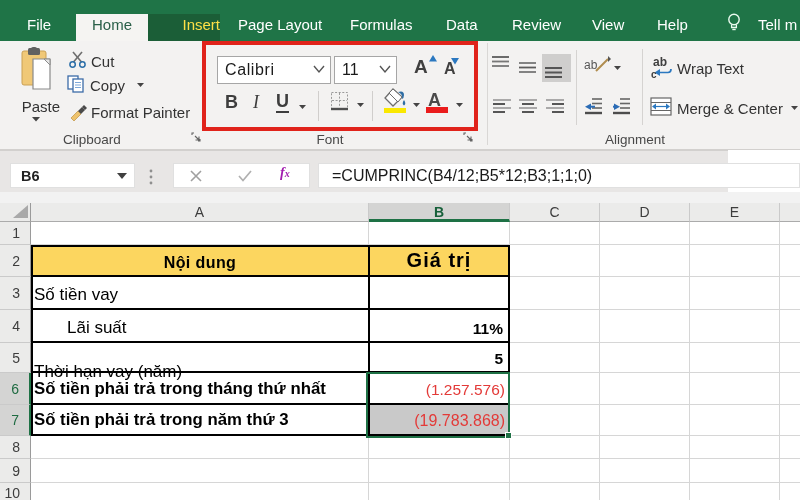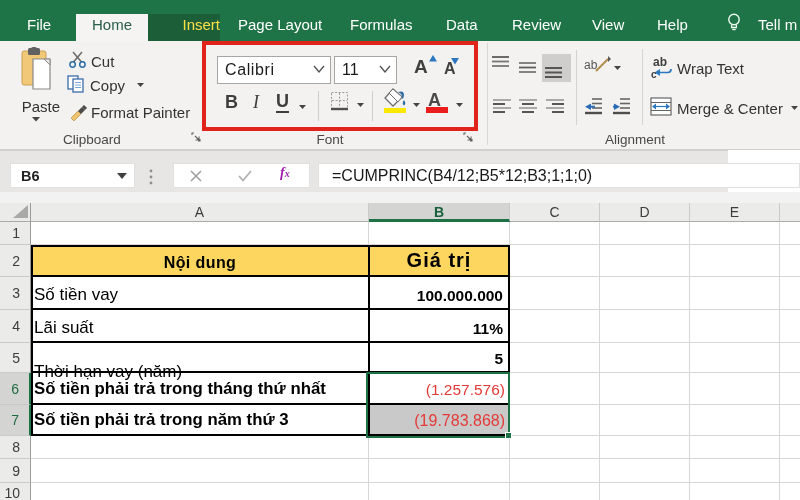--- a/index.html
+++ b/index.html
@@ -344,23 +344,22 @@
     <div class="abs" style="left:31px; top:200px; width:479px; height:2px; background:#000;"></div>
     <div class="abs" style="left:31px; top:231px; width:479px; height:2px; background:#000;"></div>
     <div class="abs" style="left:31px; top:42px; width:2px; height:191px; background:#000;"></div>
     <div class="abs" style="left:368px; top:42px; width:2px; height:191px; background:#000;"></div>
     <div class="abs" style="left:508px; top:42px; width:2px; height:191px; background:#000;"></div>
 
     <div class="cell cc" style="left:31px; top:42px; width:338px; height:30px; font-weight:bold; font-size:16px; letter-spacing:0.4px;">Nội dung</div>
     <div class="cell cc" style="left:369px; top:42px; width:140px; height:30px; font-weight:bold; font-size:20px; letter-spacing:1px;">Giá trị</div>
 
     <div class="cell" style="left:34px; top:74px; width:330px; height:31px;">Số tiền vay</div>
-    <div class="cell cr" style="left:369px; top:74px; width:134px; height:31px; font-weight:bold; font-size:15.5px;">100.000.000</div>
-
-    <div class="cell" style="left:34px; top:107px; width:330px; height:31px;">Lãi suất</div>
+
+    <div class="cell" style="left:34px; top:107px; width:330px; height:31px;padding-left:33px;">Lãi suất</div>
     <div class="cell cr" style="left:369px; top:107px; width:134px; height:31px; font-weight:bold; font-size:15.5px;">11%</div>
 
     <div class="cell" style="left:34px; top:140px; width:330px; height:28px;margin-top:14px;">Thời hạn vay (năm)</div>
     <div class="cell cr" style="left:369px; top:140px; width:134px; height:28px; font-weight:bold; font-size:15.5px;">5</div>
 
     <div class="cell" style="left:34px; top:170px; width:335px; height:29px; font-weight:bold; font-size:16.8px;">Số tiền phải trả trong tháng thứ nhất</div>
     <div class="cell cr" style="left:369px; top:170px; width:136px; height:29px; color:#e33a38; font-size:15.5px;">(1.257.576)</div>
 
     <div class="cell" style="left:34px; top:202px; width:335px; height:28px; font-weight:bold; font-size:16.8px;">Số tiền phải trả trong năm thứ 3</div>
     <div class="cell cr" style="left:369px; top:202px; width:136px; height:28px; color:#e33a38; font-size:16px;">(19.783.868)</div>

